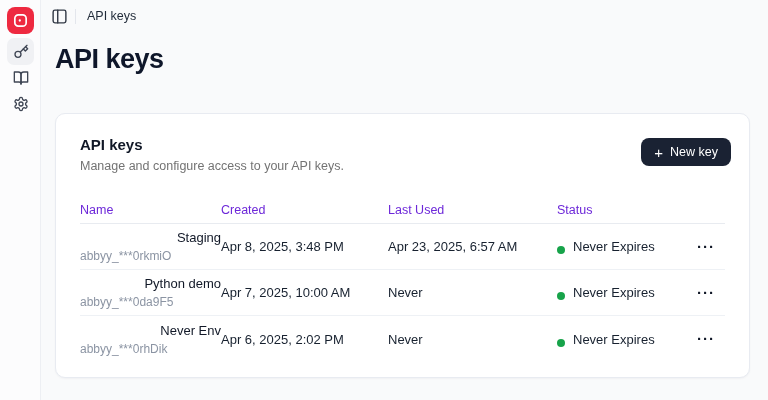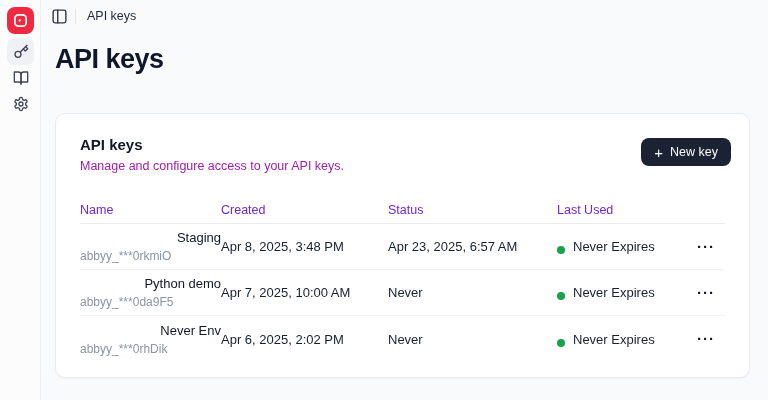--- a/index.html
+++ b/index.html
@@ -58,21 +58,21 @@
     position:absolute; left:55px; top:113px; width:695px; height:265px;
     background:#ffffff; border:1px solid #e8ebf1; border-radius:10px;
     box-shadow:0 1px 2px rgba(16,24,40,.04);
   }
   .card-title {
     position:absolute; left:24px; top:22px;
     font-size:15px; font-weight:700; color:#111827;
   }
   .card-subtitle {
     position:absolute; left:24px; top:45px;
-    font-size:12.5px; color:#a21caf;
+    font-size:12.5px; color:#737373;
   }
   .new-key-btn {
     position:absolute; right:18px; top:24px; height:28px;
     background:var(--button-bg,#1a2233); color:#ffffff;
     border:none; border-radius:8px; padding:0 13px;
     font-family:inherit; font-size:12.5px; font-weight:500;
     display:flex; align-items:center; gap:7px; cursor:pointer;
   }
   .new-key-btn .plus { font-size:15px; font-weight:400; line-height:1; }
 
@@ -149,22 +149,22 @@
   <div class="card-subtitle">Manage and configure access to your API keys.</div>
   <button class="new-key-btn">
     <span class="plus">+</span>
     <span>New key</span>
   </button>
 
   <div class="table">
     <div class="thead">
       <span>Name</span>
       <span>Created</span>
+      <span>Last Used</span>
       <span>Status</span>
-      <span>Last Used</span>
       <span></span>
     </div>
     <div id="table-body">
   <div class="trow">
     <div class="cell">
       <div class="kname">Staging</div>
       <div class="kmask">abbyy_***0rkmiO</div>
     </div>
     <div class="cell">Apr 8, 2025, 3:48 PM</div>
     <div class="cell">Apr 23, 2025, 6:57 AM</div>

